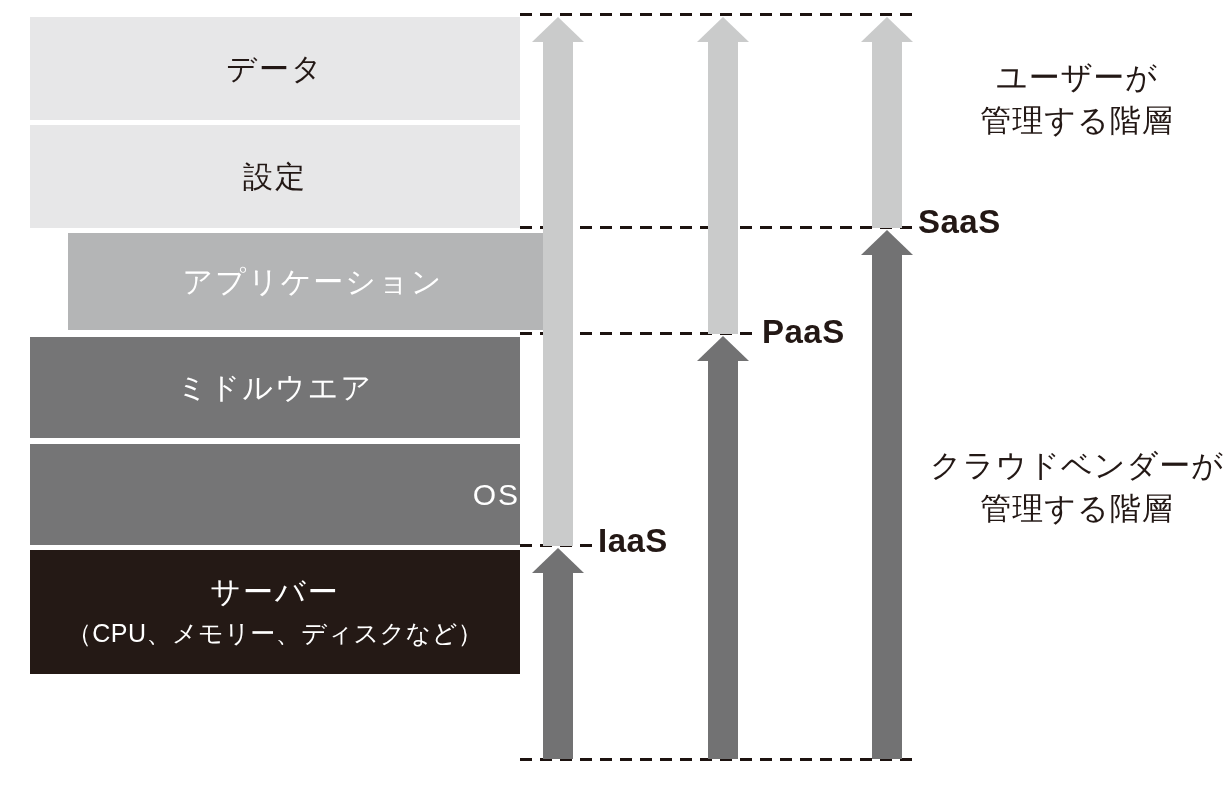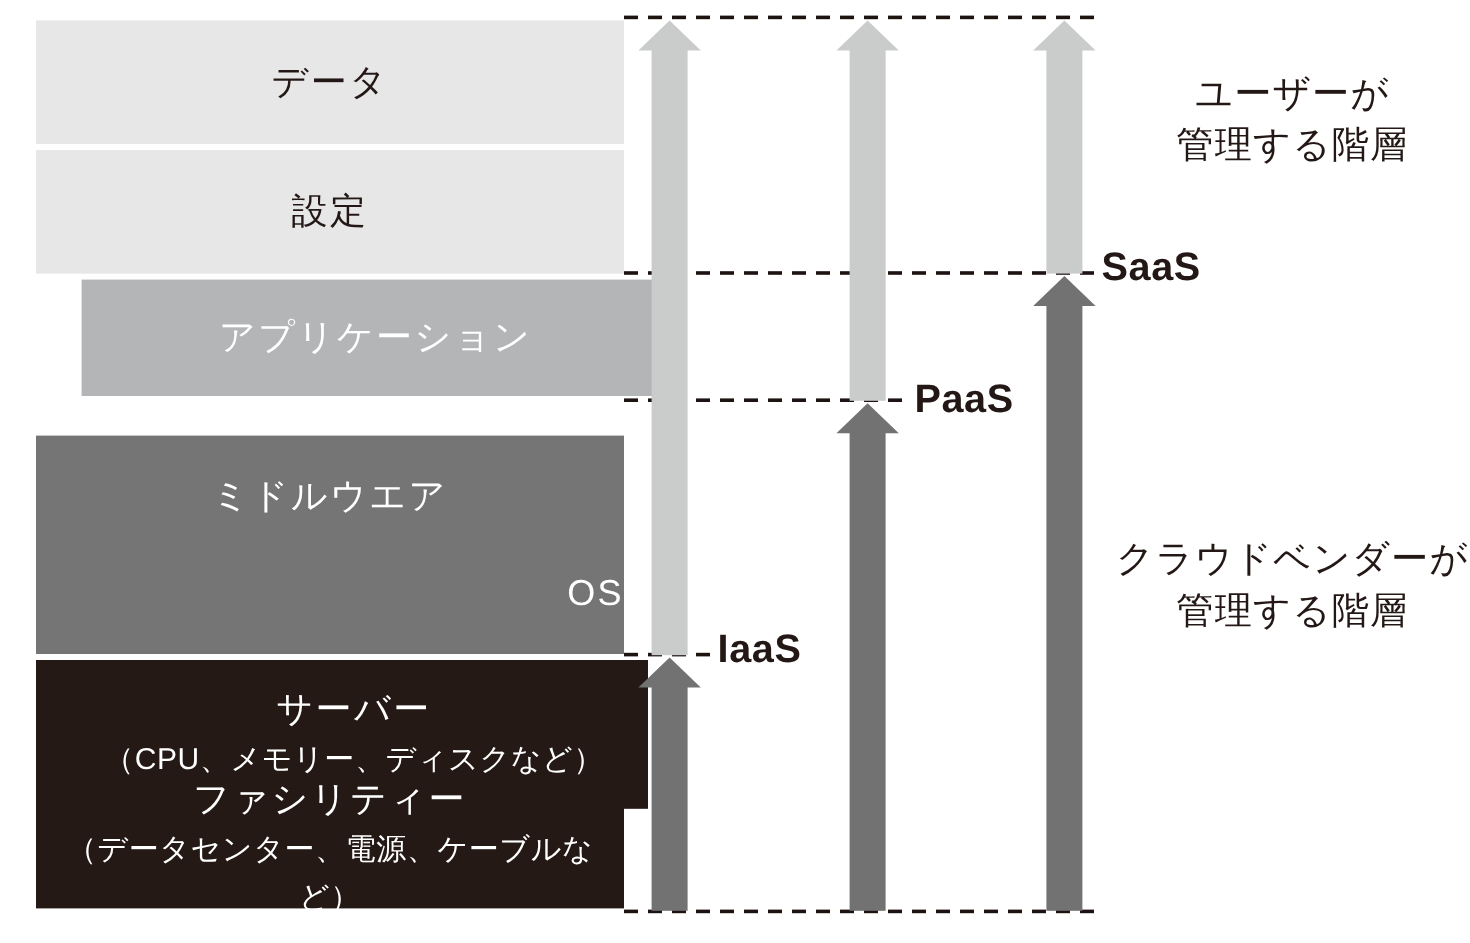--- a/index.html
+++ b/index.html
@@ -58,33 +58,29 @@
 
   <div class="layer tone-light" style="top:17px;height:103px;">
     <span class="layer-label">データ</span>
   </div>
   <div class="layer tone-light" style="top:125px;height:103px;">
     <span class="layer-label">設定</span>
   </div>
   <div class="layer tone-medium" style="top:233px;height:97px;">
     <span class="layer-label">アプリケーション</span>
   </div>
-  <div class="layer tone-darkgray" style="top:337px;height:101px;margin-top:26px;">
+  <div class="layer tone-darkgray" style="top:337px;height:101px;">
     <span class="layer-label">ミドルウエア</span>
   </div>
   <div class="layer tone-darkgray" style="top:444px;height:101px;align-items:flex-end;">
     <span class="layer-label">OS</span>
   </div>
-  <div class="layer tone-black" style="top:550px;height:124px;padding-left:20px;">
+  <div class="layer tone-black" style="top:550px;height:124px;">
     <span class="layer-label">サーバー</span>
     <span class="layer-sub">（CPU、メモリー、ディスクなど）</span>
-  </div>
-  <div class="layer tone-black" style="top:657px;height:100px;">
-    <span class="layer-label">ファシリティー</span>
-    <span class="layer-sub">（データセンター、電源、ケーブルなど）</span>
   </div>
 
   <div class="dash" style="top:13px;left:520px;width:400px;"></div>
   <div class="dash" style="top:226px;left:520px;width:396px;"></div>
   <div class="dash" style="top:332px;left:520px;width:238px;"></div>
   <div class="dash" style="top:544px;left:520px;width:76px;"></div>
   <div class="dash" style="top:758px;left:520px;width:400px;"></div>
 
   <div class="head head-user" style="left:532px;top:17px;"></div>
   <div class="shaft shaft-user" style="left:543px;top:41px;height:505px;"></div>

